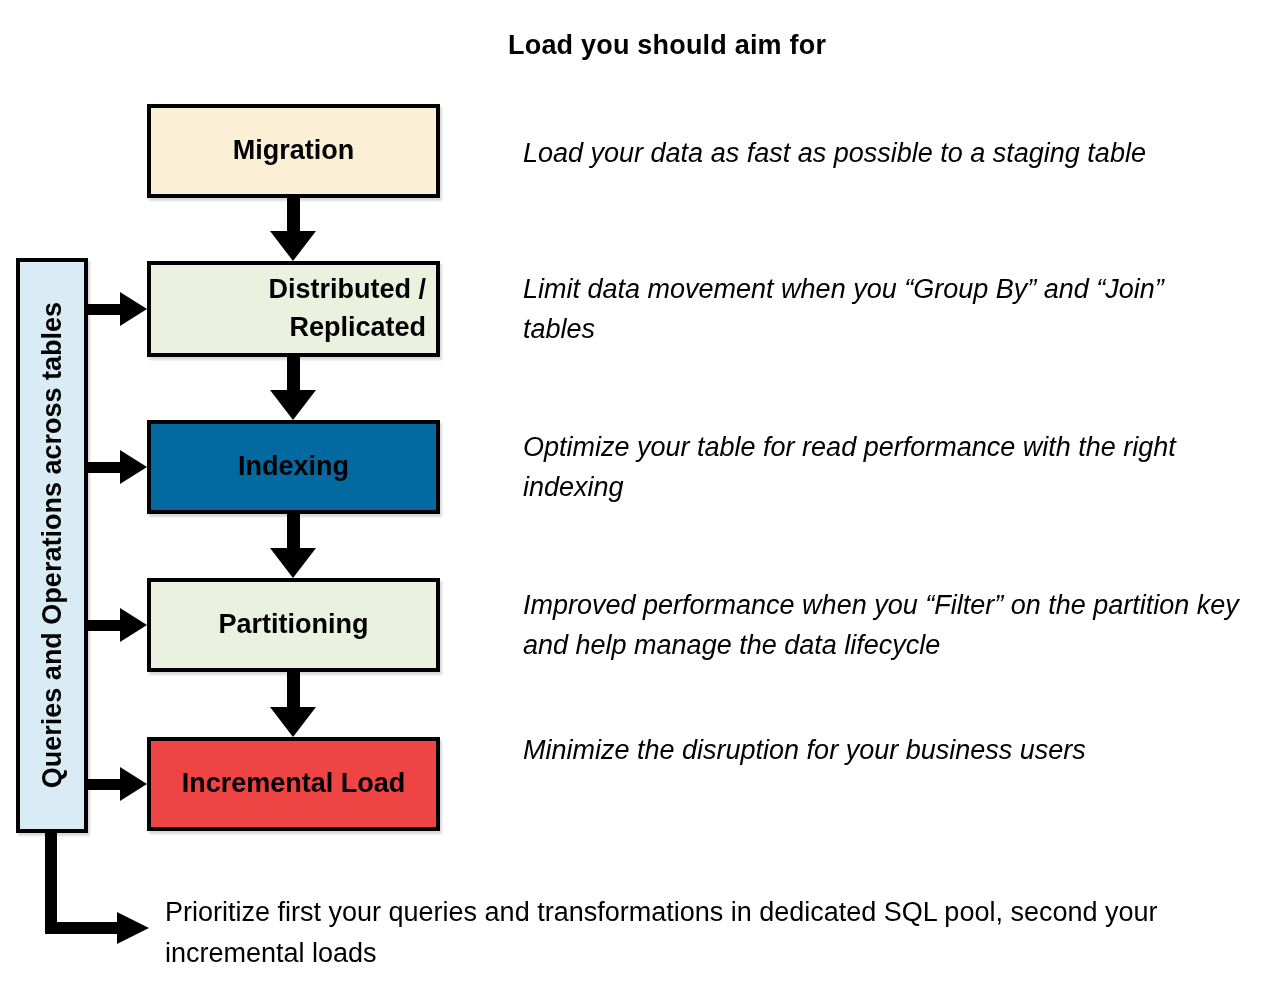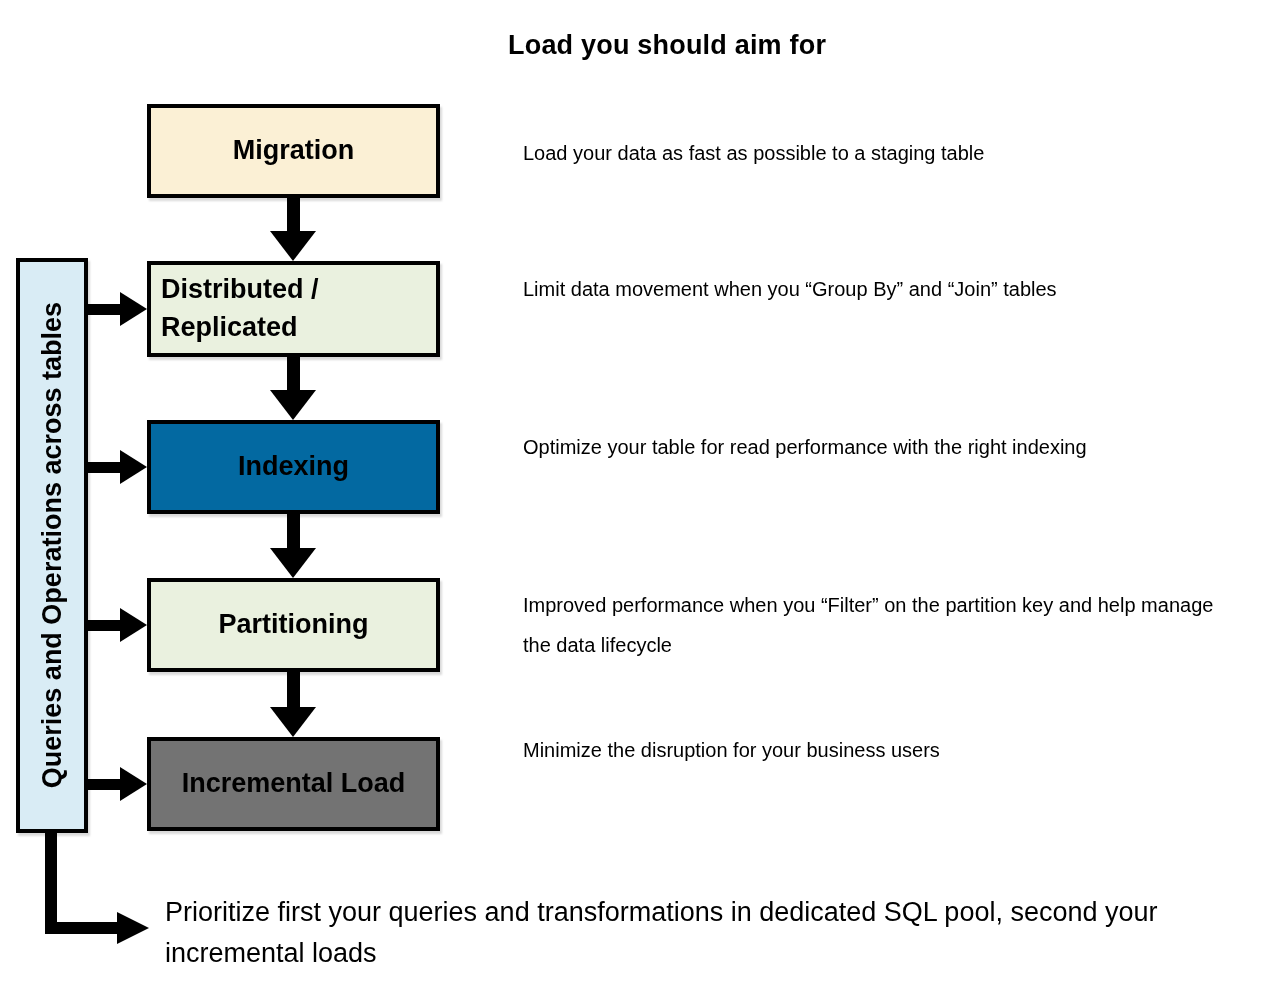--- a/index.html
+++ b/index.html
@@ -42,38 +42,39 @@
   }
   .stage {
     position: absolute;
     left: 147px;
     width: 293px;
     border: 4px solid #000;
     box-sizing: border-box;
     display: flex;
     align-items: center;
     justify-content: center;
-    text-align: left;
+    text-align: right;
     font-size: 27px;
     font-weight: bold;
     line-height: 1.4;
     box-shadow: 2px 3px 2px rgba(0,0,0,0.15);
     padding: 0 10px;
   }
   .stage-1 { top: 104px; height: 94px; }
   .stage-2 { top: 261px; height: 96px; }
   .stage-3 { top: 420px; height: 94px; }
   .stage-4 { top: 578px; height: 94px; }
   .stage-5 { top: 737px; height: 94px; }
   .desc {
     position: absolute;
     left: 523px;
     width: 720px;
-    font-size: 20px;
+    font-size: 27px;
     line-height: 40px;
+    font-style: italic;
   }
   .desc-1 { top: 133px; }
   .desc-2 { top: 269px; }
   .desc-3 { top: 427px; }
   .desc-4 { top: 585px; }
   .desc-5 { top: 730px; }
   .footer-note {
     position: absolute;
     left: 165px;
     top: 892px;
@@ -113,21 +114,21 @@
   <div class="title">Load you should aim for</div>
 
   <div class="sidebar" style="background-color: rgb(217, 236, 245);">
     <div class="sidebar-label">Queries and Operations across tables</div>
   </div>
 
   <div class="stage stage-1" style="background-color: rgb(251, 240, 213);">Migration</div>
   <div class="stage stage-2" style="background-color: rgb(234, 241, 223);">Distributed / Replicated</div>
   <div class="stage stage-3" style="background-color: #0369a1;">Indexing</div>
   <div class="stage stage-4" style="background-color: rgb(234, 241, 223);">Partitioning</div>
-  <div class="stage stage-5" style="background-color: #737373;">Incremental Load</div>
+  <div class="stage stage-5" style="background-color: #ef4444;">Incremental Load</div>
 
   <div class="desc desc-1">Load your data as fast as possible to a staging table</div>
   <div class="desc desc-2">Limit data movement when you “Group By” and “Join” tables</div>
   <div class="desc desc-3">Optimize your table for read performance with the right indexing</div>
   <div class="desc desc-4">Improved performance when you “Filter” on the partition key and help manage the data lifecycle</div>
   <div class="desc desc-5">Minimize the disruption for your business users</div>
 
   <div class="va-1">
     <div class="shaft-v"></div>
     <div class="head-v"></div>

